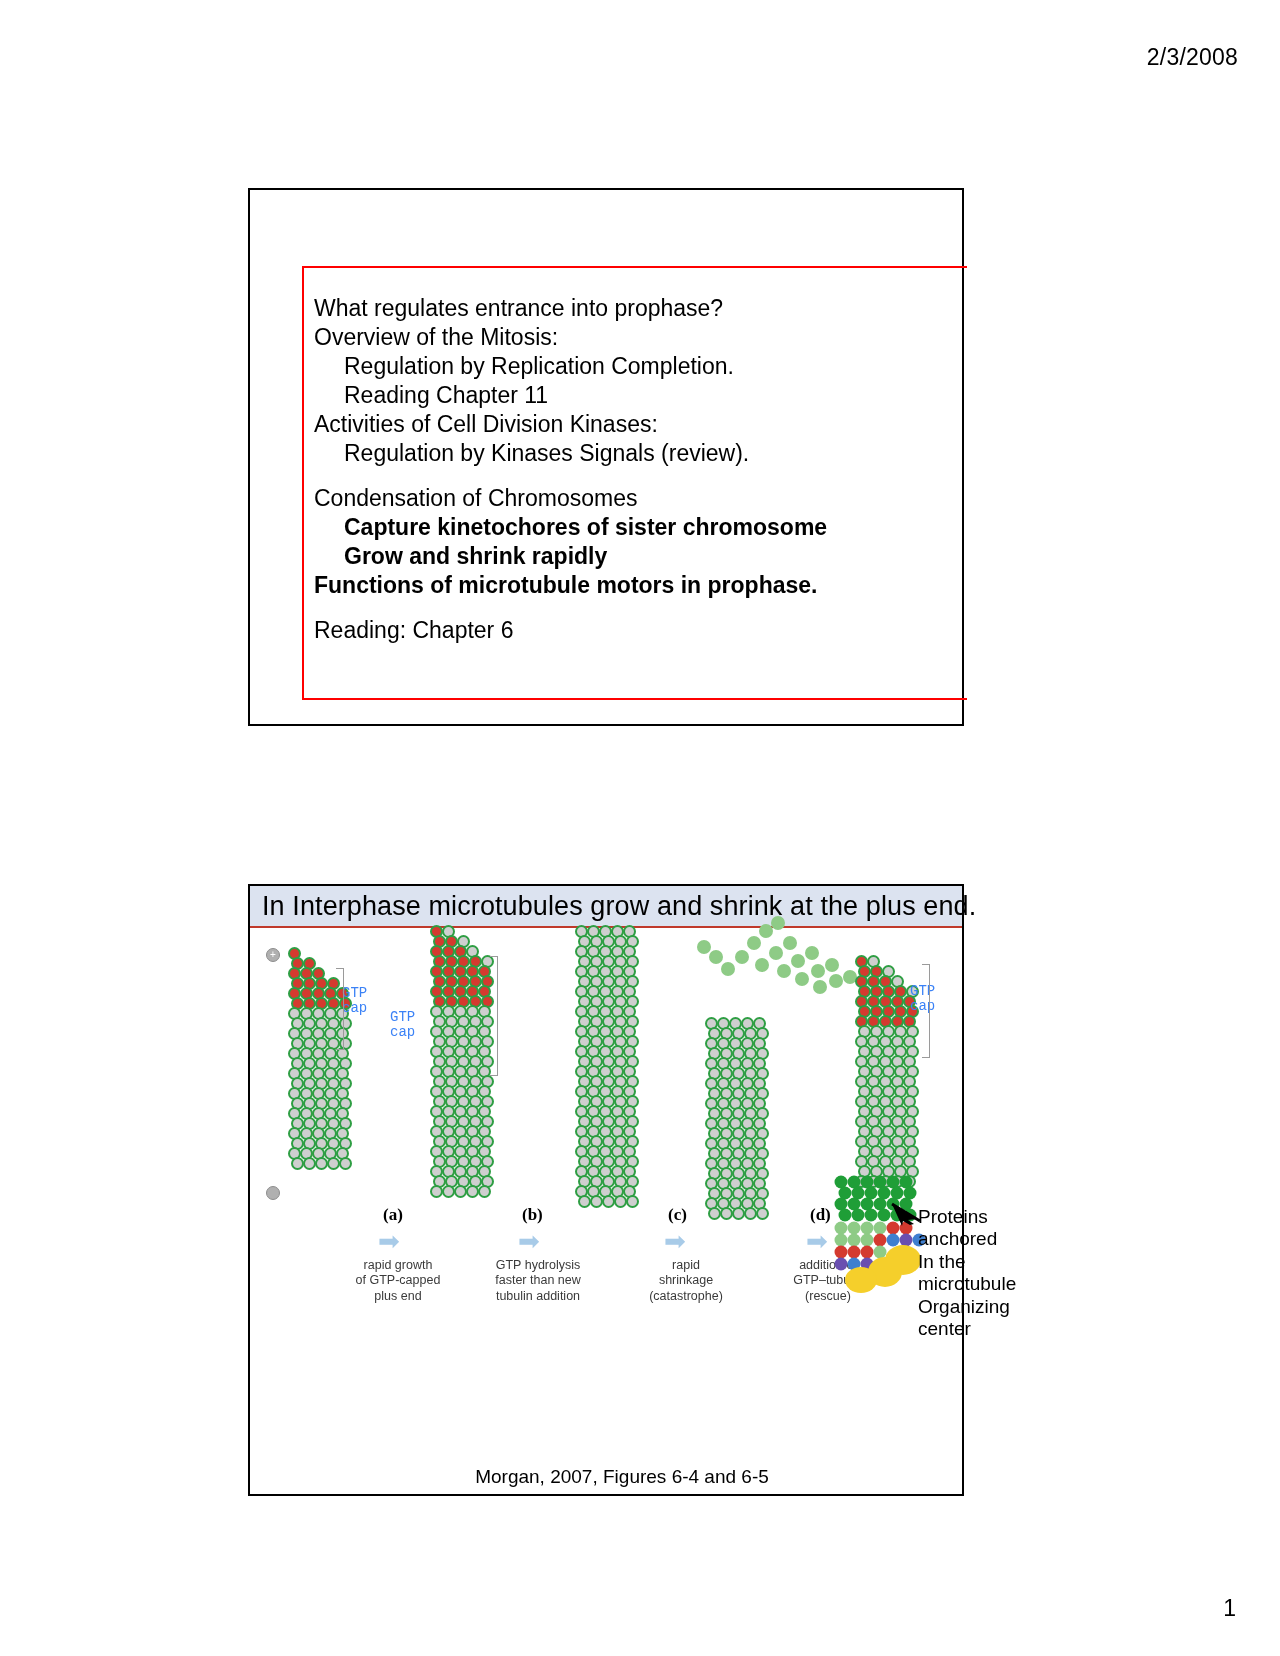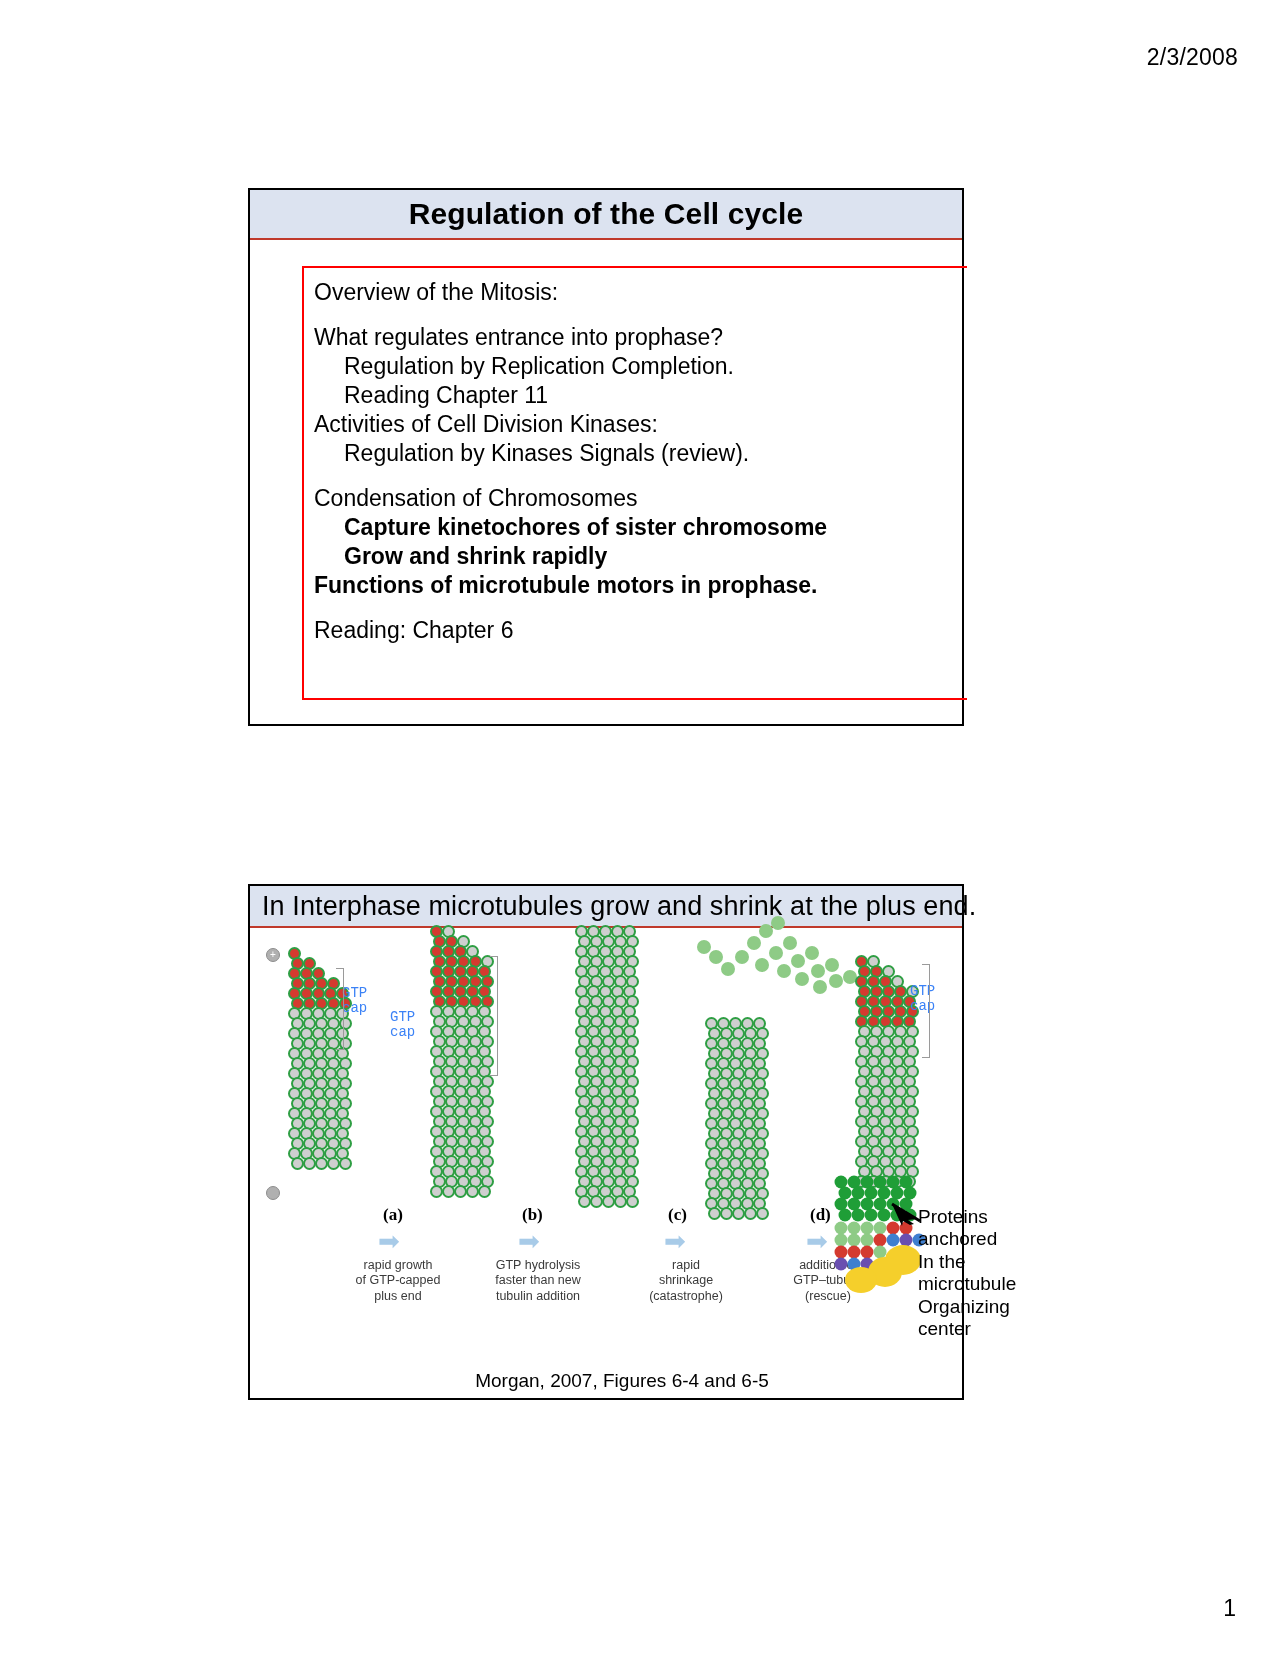--- a/index.html
+++ b/index.html
@@ -17,21 +17,21 @@
     font-size:23px;
   }
 
   
   .slide{
     position:absolute;background:#fff;
     border:2px solid #000;
     box-sizing:border-box;
   }
   #slide-1{left:248px;top:188px;width:716px;height:538px;}
-  #slide-2{left:248px;top:884px;width:716px;height:516px;}
+  #slide-2{left:248px;top:884px;width:716px;height:612px;}
 
   .slide-title-bar{
     background:#dce3f0;
     border-bottom:2px solid #c0392b;
     box-sizing:border-box;
     display:flex;align-items:center;
   }
   #slide-1 .slide-title-bar{height:50px;justify-content:center;}
   #slide-2 .slide-title-bar{height:42px;justify-content:flex-start;padding-left:12px;}
 
@@ -103,27 +103,24 @@
     text-align:center;font-size:19px;padding-left:32px;
   }
 </style>
 </head>
 <body>
 
 <div class="page-date">2/3/2008</div>
 
 <div class="slide" id="slide-1">
 
-  <div class="slide-title-bar">
-    <div class="slide-title">Regulation of the Cell cycle</div>
-  </div>
 
   <div class="body-box" id="s1-lines">
+      <div class="line gap">What regulates entrance into prophase?</div>
       <div class="line">Overview of the Mitosis:</div>
-      <div class="line gap">What regulates entrance into prophase?</div>
       <div class="line indent1">Regulation by Replication Completion.</div>
       <div class="line indent1">Reading Chapter 11</div>
       <div class="line">Activities of Cell Division Kinases:</div>
       <div class="line indent1">Regulation by Kinases Signals (review).</div>
       <div class="line gap">Condensation of Chromosomes</div>
       <div class="line bold indent1">Capture kinetochores of sister chromosome</div>
       <div class="line bold indent1">Grow and shrink rapidly</div>
       <div class="line bold">Functions of microtubule motors in prophase.</div>
       <div class="line gap">Reading: Chapter 6</div>
     </div>

